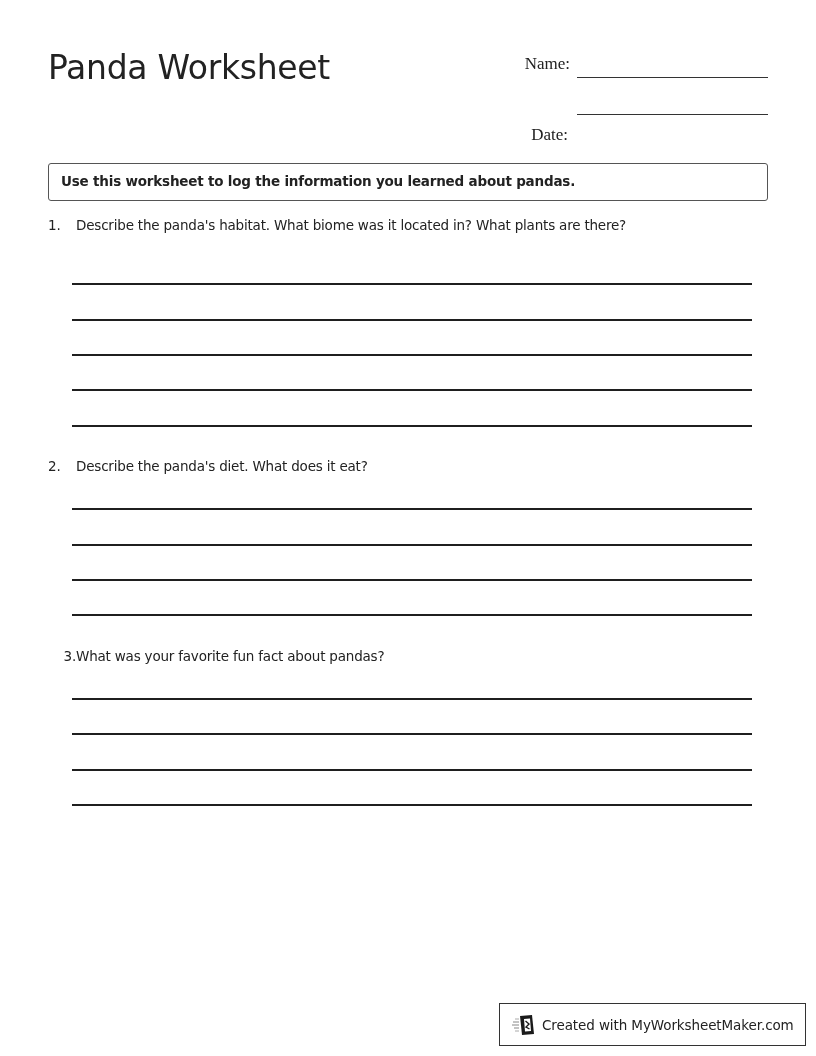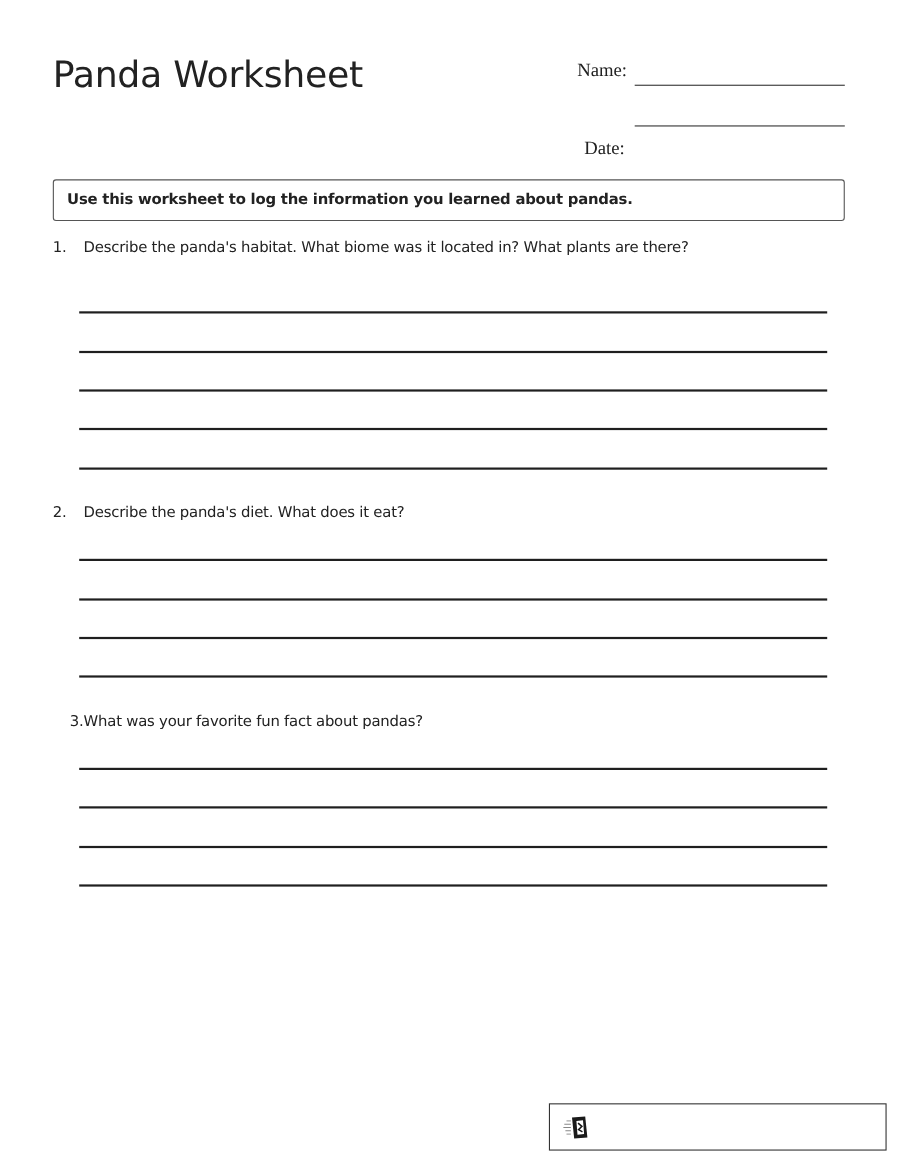--- a/index.html
+++ b/index.html
@@ -157,13 +157,14 @@
       <line x1="1" y1="8" x2="7" y2="8" stroke="#888" stroke-width="1"></line>
       <line x1="0" y1="11" x2="7" y2="11" stroke="#888" stroke-width="1"></line>
       <line x1="2" y1="14" x2="7" y2="14" stroke="#888" stroke-width="1"></line>
       <line x1="3" y1="5" x2="7" y2="5" stroke="#aaa" stroke-width="1"></line>
       <line x1="3" y1="17" x2="7" y2="17" stroke="#aaa" stroke-width="1"></line>
       <path d="M8 2 L20 1 L22 20 L10 21 Z" fill="#1a1a1a"></path>
       <path d="M12 5 L18 4.5 L19 17 L13 17.5 Z" fill="#ffffff"></path>
       <path d="M13.5 7 L17 10 L14 13 L17.5 15" stroke="#1a1a1a" stroke-width="1.4" fill="none"></path>
     </svg>
   </span>
+  <span class="footer-text">Created with MyWorksheetMaker.com</span>
 </div>
 
 </body></html>

